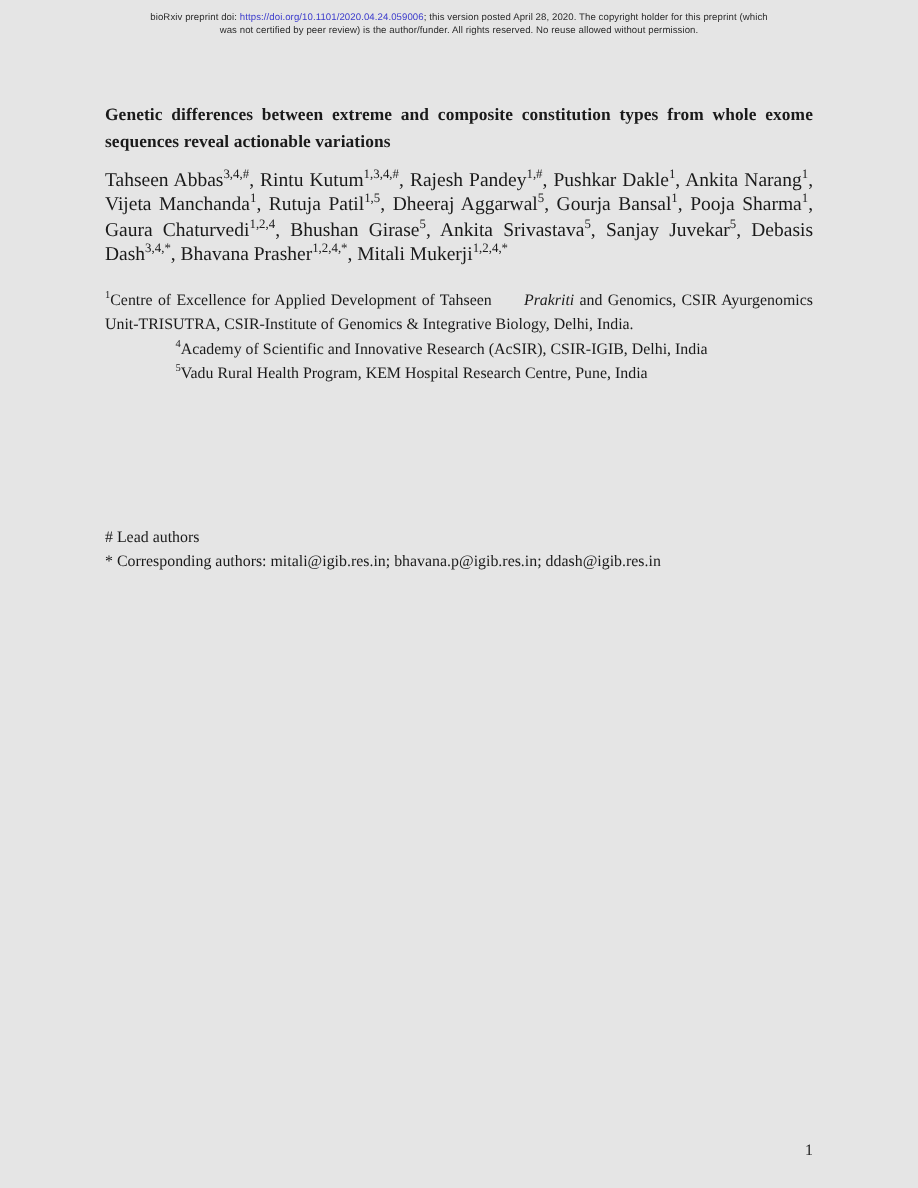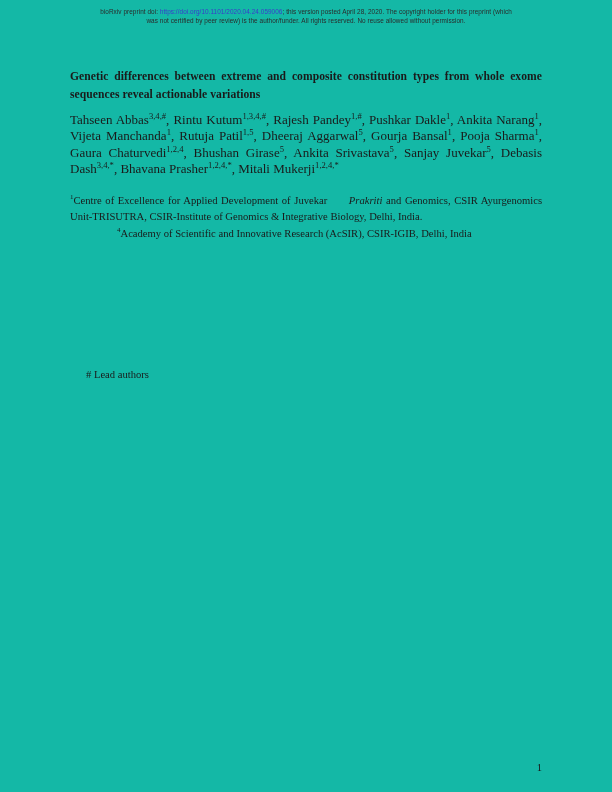--- a/index.html
+++ b/index.html
@@ -4,21 +4,21 @@
 <style>
   html, body {
     margin: 0;
     padding: 0;
     background: #ffffff;
   }
   .page {
     position: relative;
     width: 612px;
     height: 792px;
-    background: #14b8a6;
+    background: #e5e5e5;
     overflow: hidden;
     font-family: "Liberation Serif", "DejaVu Serif", serif;
     color: #1a1a1a;
   }
 
   
   .banner {
     position: absolute;
     left: 44px;
     top: 7px;
@@ -84,21 +84,21 @@
 
   
   .notes {
     position: absolute;
     left: 70px;
     top: 351px;
     width: 472px;
     font-size: 10.6px;
     line-height: 16.3px;
   }
-  .note { margin: 16px; text-align: left; }
+  .note { margin: 0; text-align: left; }
 
   
   .page-number {
     position: absolute;
     left: 0;
     top: 762px;
     width: 542px;
     text-align: right;
     font-size: 10.6px;
     color: #1a1a1a;
@@ -119,23 +119,25 @@
   <div class="banner">
     <span class="banner-line1"><span>bioRxiv preprint doi: </span><a class="doi-link" href="#">https://doi.org/10.1101/2020.04.24.059006</a><span>; this version posted April 28, 2020. The copyright holder for this preprint (which</span></span>
     <span class="banner-line2">was not certified by peer review) is the author/funder. All rights reserved. No reuse allowed without permission.</span>
   </div>
 
   <div class="title">Genetic differences between extreme and composite constitution types from whole exome sequences reveal actionable variations</div>
 
   <div class="authors"><span>Tahseen Abbas</span><sup>3,4,#</sup>, <span>Rintu Kutum</span><sup>1,3,4,#</sup>, <span>Rajesh Pandey</span><sup>1,#</sup>, <span>Pushkar Dakle</span><sup>1</sup>, <span>Ankita Narang</span><sup>1</sup>, <span>Vijeta Manchanda</span><sup>1</sup>, <span>Rutuja Patil</span><sup>1,5</sup>, <span>Dheeraj Aggarwal</span><sup>5</sup>, <span>Gourja Bansal</span><sup>1</sup>, <span>Pooja Sharma</span><sup>1</sup>, <span>Gaura Chaturvedi</span><sup>1,2,4</sup>, <span>Bhushan Girase</span><sup>5</sup>, <span>Ankita Srivastava</span><sup>5</sup>, <span>Sanjay Juvekar</span><sup>5</sup>, <span>Debasis Dash</span><sup>3,4,*</sup>, <span>Bhavana Prasher</span><sup>1,2,4,*</sup>, <span>Mitali Mukerji</span><sup>1,2,4,*</sup></div>
 
   <div class="affiliations">
-      <p class="aff"><sup>1</sup><span>Centre of Excellence for Applied Development of Juvekar </span><span class="italic">Prakriti</span><span> and Genomics, CSIR Ayurgenomics Unit-TRISUTRA, CSIR-Institute of Genomics &amp; Integrative Biology, Delhi, India.</span></p>
+      <p class="aff"><sup>1</sup><span>Centre of Excellence for Applied Development of Tahseen </span><span class="italic">Prakriti</span><span> and Genomics, CSIR Ayurgenomics Unit-TRISUTRA, CSIR-Institute of Genomics &amp; Integrative Biology, Delhi, India.</span></p>
       <p class="aff nojust"><sup>4</sup><span>Academy of Scientific and Innovative Research (AcSIR), CSIR-IGIB, Delhi, India</span></p>
+      <p class="aff nojust"><sup>5</sup><span>Vadu Rural Health Program, KEM Hospital Research Centre, Pune, India</span></p>
     </div>
 
   <div class="notes">
     <p class="note"># Lead authors</p>
+    <p class="note">* Corresponding authors: mitali@igib.res.in; bhavana.p@igib.res.in; ddash@igib.res.in</p>
   </div>
 
   <div class="page-number">1</div>
 
 </div>
 
 </body></html>

